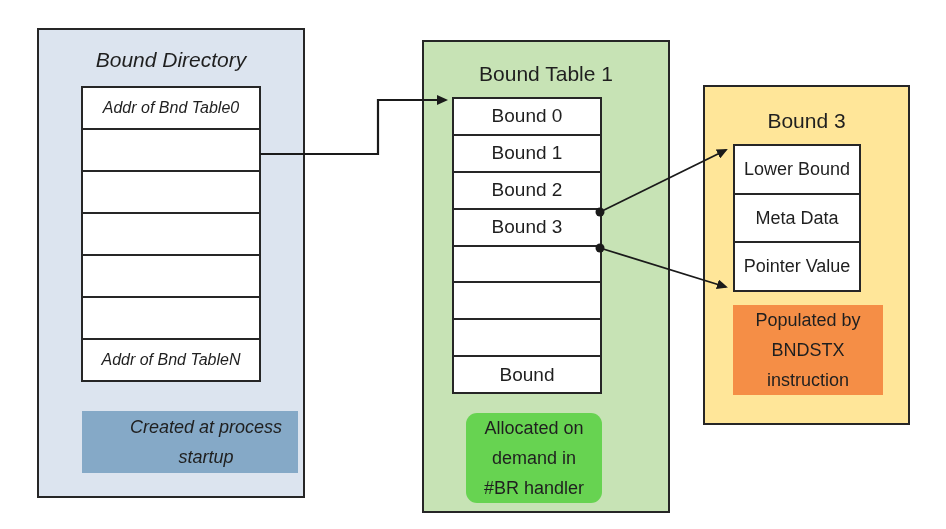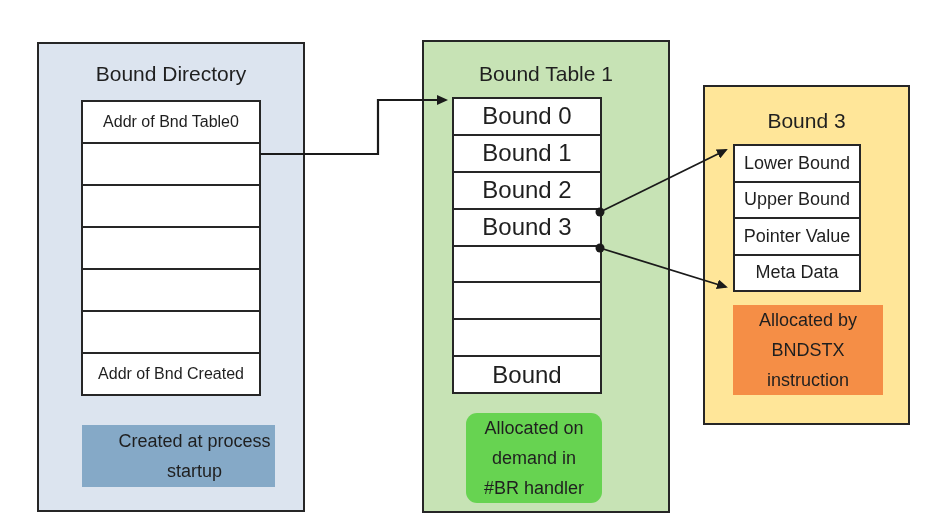--- a/index.html
+++ b/index.html
@@ -9,60 +9,60 @@
     background:#ffffff;
     font-family:"Liberation Sans", sans-serif;
     color:#1f1f1f;
     overflow:hidden;
   }
   .panel{
     position:absolute;
     border:2px solid #262626;
     box-sizing:border-box;
   }
-  #panel-directory{left:37px;top:42px;width:268px;height:470px;}
+  #panel-directory{left:37px;top:28px;width:268px;height:470px;font-style:italic;}
   #panel-table1  {left:422px;top:40px;width:248px;height:473px;}
   #panel-bound3  {left:703px;top:85px;width:207px;height:340px;}
   .panel-title{
     position:absolute;left:0;right:0;
     text-align:center;
     font-size:21px;
   }
   #panel-directory .panel-title{top:18px;}
   #panel-table1   .panel-title{top:20px;}
   #panel-bound3   .panel-title{top:22px;}
   .dtable{
     position:absolute;
     display:flex;flex-direction:column;
     border:2px solid #262626;
     box-sizing:border-box;
     background:#ffffff;
   }
   #table-directory{left:42px;top:56px;width:180px;height:296px;font-size:16px;}
-  #table-table1  {left:28px;top:55px;width:150px;height:297px;font-size:24px;}
+  #table-table1  {left:28px;top:55px;width:150px;height:297px;font-size:19px;}
   #table-bound3  {left:28px;top:57px;width:128px;height:148px;font-size:18px;}
   .cell{
     flex:1;
     display:flex;align-items:center;justify-content:center;
     background:#ffffff;
     border-bottom:2px solid #262626;
     white-space:nowrap;
     overflow:hidden;
   }
   .cell:last-child{border-bottom:none;}
   .note{
     position:absolute;
     display:flex;align-items:center;justify-content:center;
     text-align:center;
     font-size:18px;
     line-height:30px;
     white-space:pre-line;
     box-sizing:border-box;
   }
-  #note-directory{left:43px;top:381px;width:193px;height:62px;padding-left:32px;}
+  #note-directory{left:43px;top:381px;width:216px;height:62px;padding-left:32px;}
   #note-table1  {left:42px;top:371px;width:136px;height:90px;border-radius:11px;}
   #note-bound3  {left:28px;top:218px;width:150px;height:90px;}
   #arrow-layer{
     position:absolute;left:0;top:0;width:946px;height:529px;
     pointer-events:none;
     z-index:5;
   }
 </style>
 </head>
 <body>
@@ -71,21 +71,21 @@
 
   <div class="panel" id="panel-directory" style="background-color: rgb(220, 228, 239);">
     <div class="panel-title">Bound Directory</div>
     <div class="dtable" id="table-directory">
         <div class="cell">Addr of Bnd Table0</div>
         <div class="cell"></div>
         <div class="cell"></div>
         <div class="cell"></div>
         <div class="cell"></div>
         <div class="cell"></div>
-        <div class="cell">Addr of Bnd Created</div>
+        <div class="cell">Addr of Bnd TableN</div>
       </div>
     <div class="note" id="note-directory" style="background-color: rgb(133, 169, 199);">Created at process
 startup</div>
   </div>
 
   <div class="panel" id="panel-table1" style="background-color: rgb(199, 227, 181);">
     <div class="panel-title">Bound Table 1</div>
     <div class="dtable" id="table-table1">
         <div class="cell">Bound 0</div>
         <div class="cell">Bound 1</div>
@@ -98,25 +98,24 @@
       </div>
     <div class="note" id="note-table1" style="background-color: rgb(103, 211, 81);">Allocated on
 demand in
 #BR handler</div>
   </div>
 
   <div class="panel" id="panel-bound3" style="background-color: rgb(255, 230, 153);">
     <div class="panel-title">Bound 3</div>
     <div class="dtable" id="table-bound3">
         <div class="cell">Lower Bound</div>
-        <div class="cell">Upper Bound</div>
+        <div class="cell">Meta Data</div>
         <div class="cell">Pointer Value</div>
-        <div class="cell">Meta Data</div>
       </div>
-    <div class="note" id="note-bound3" style="background-color: rgb(245, 142, 70);">Allocated by
+    <div class="note" id="note-bound3" style="background-color: rgb(245, 142, 70);">Populated by
 BNDSTX
 instruction</div>
   </div>
 
   <svg id="arrow-layer" viewBox="0 0 946 529" xmlns="http://www.w3.org/2000/svg">
     <defs>
       <marker id="ah" markerWidth="12" markerHeight="10" refX="9" refY="5" orient="auto" markerUnits="userSpaceOnUse">
         <path d="M0,0 L11,5 L0,10 z" fill="#1a1a1a"></path>
       </marker>
     </defs>

